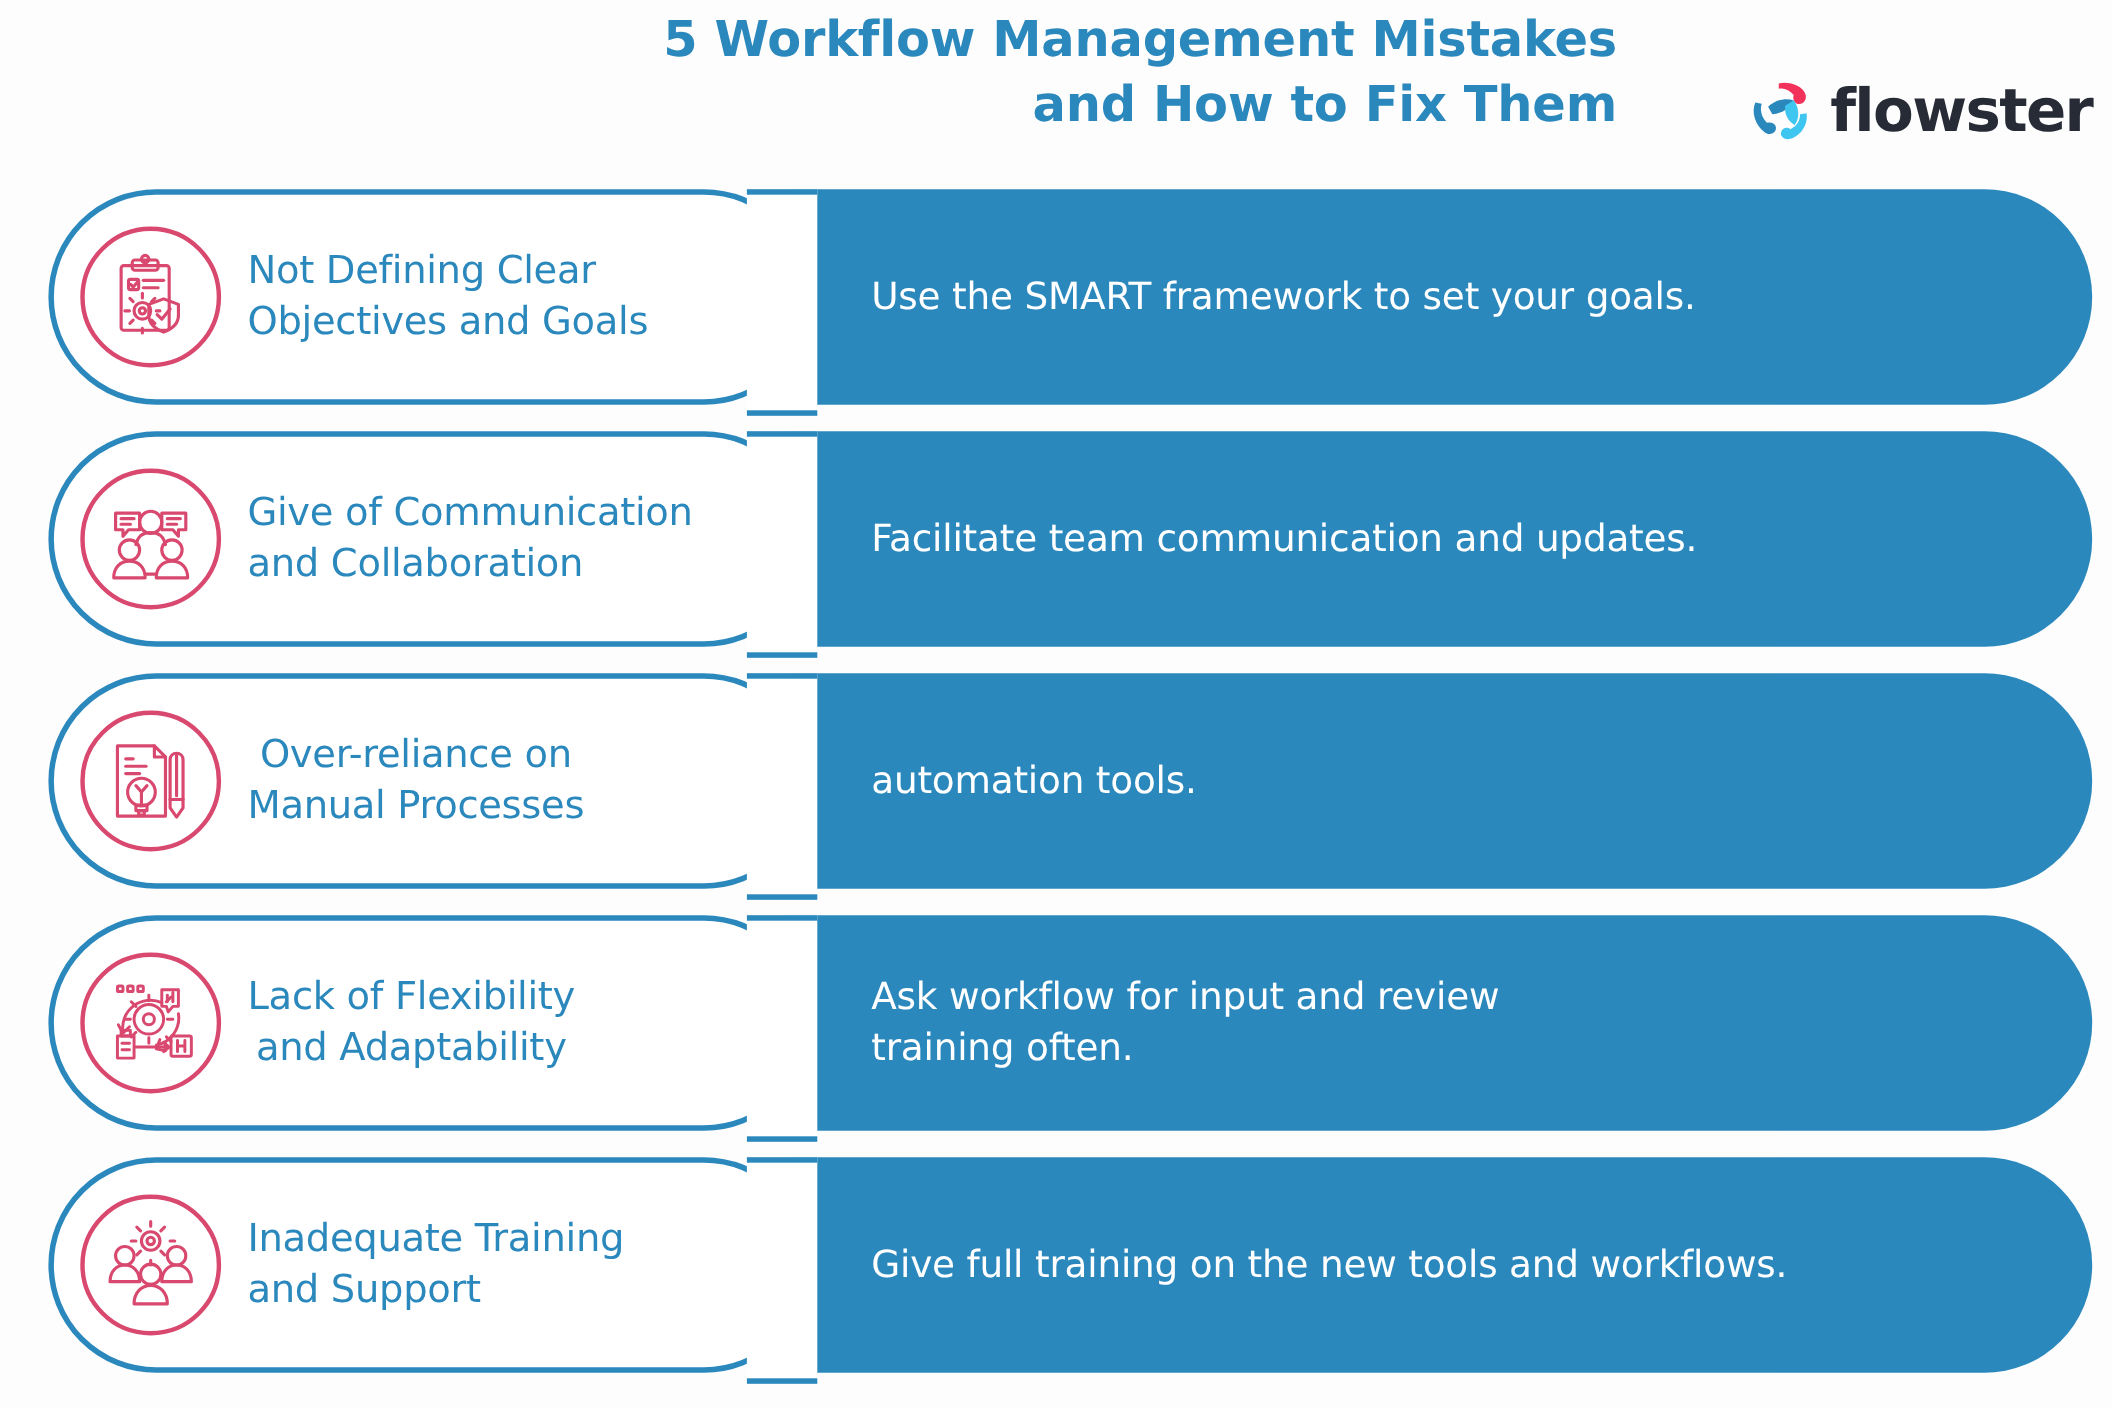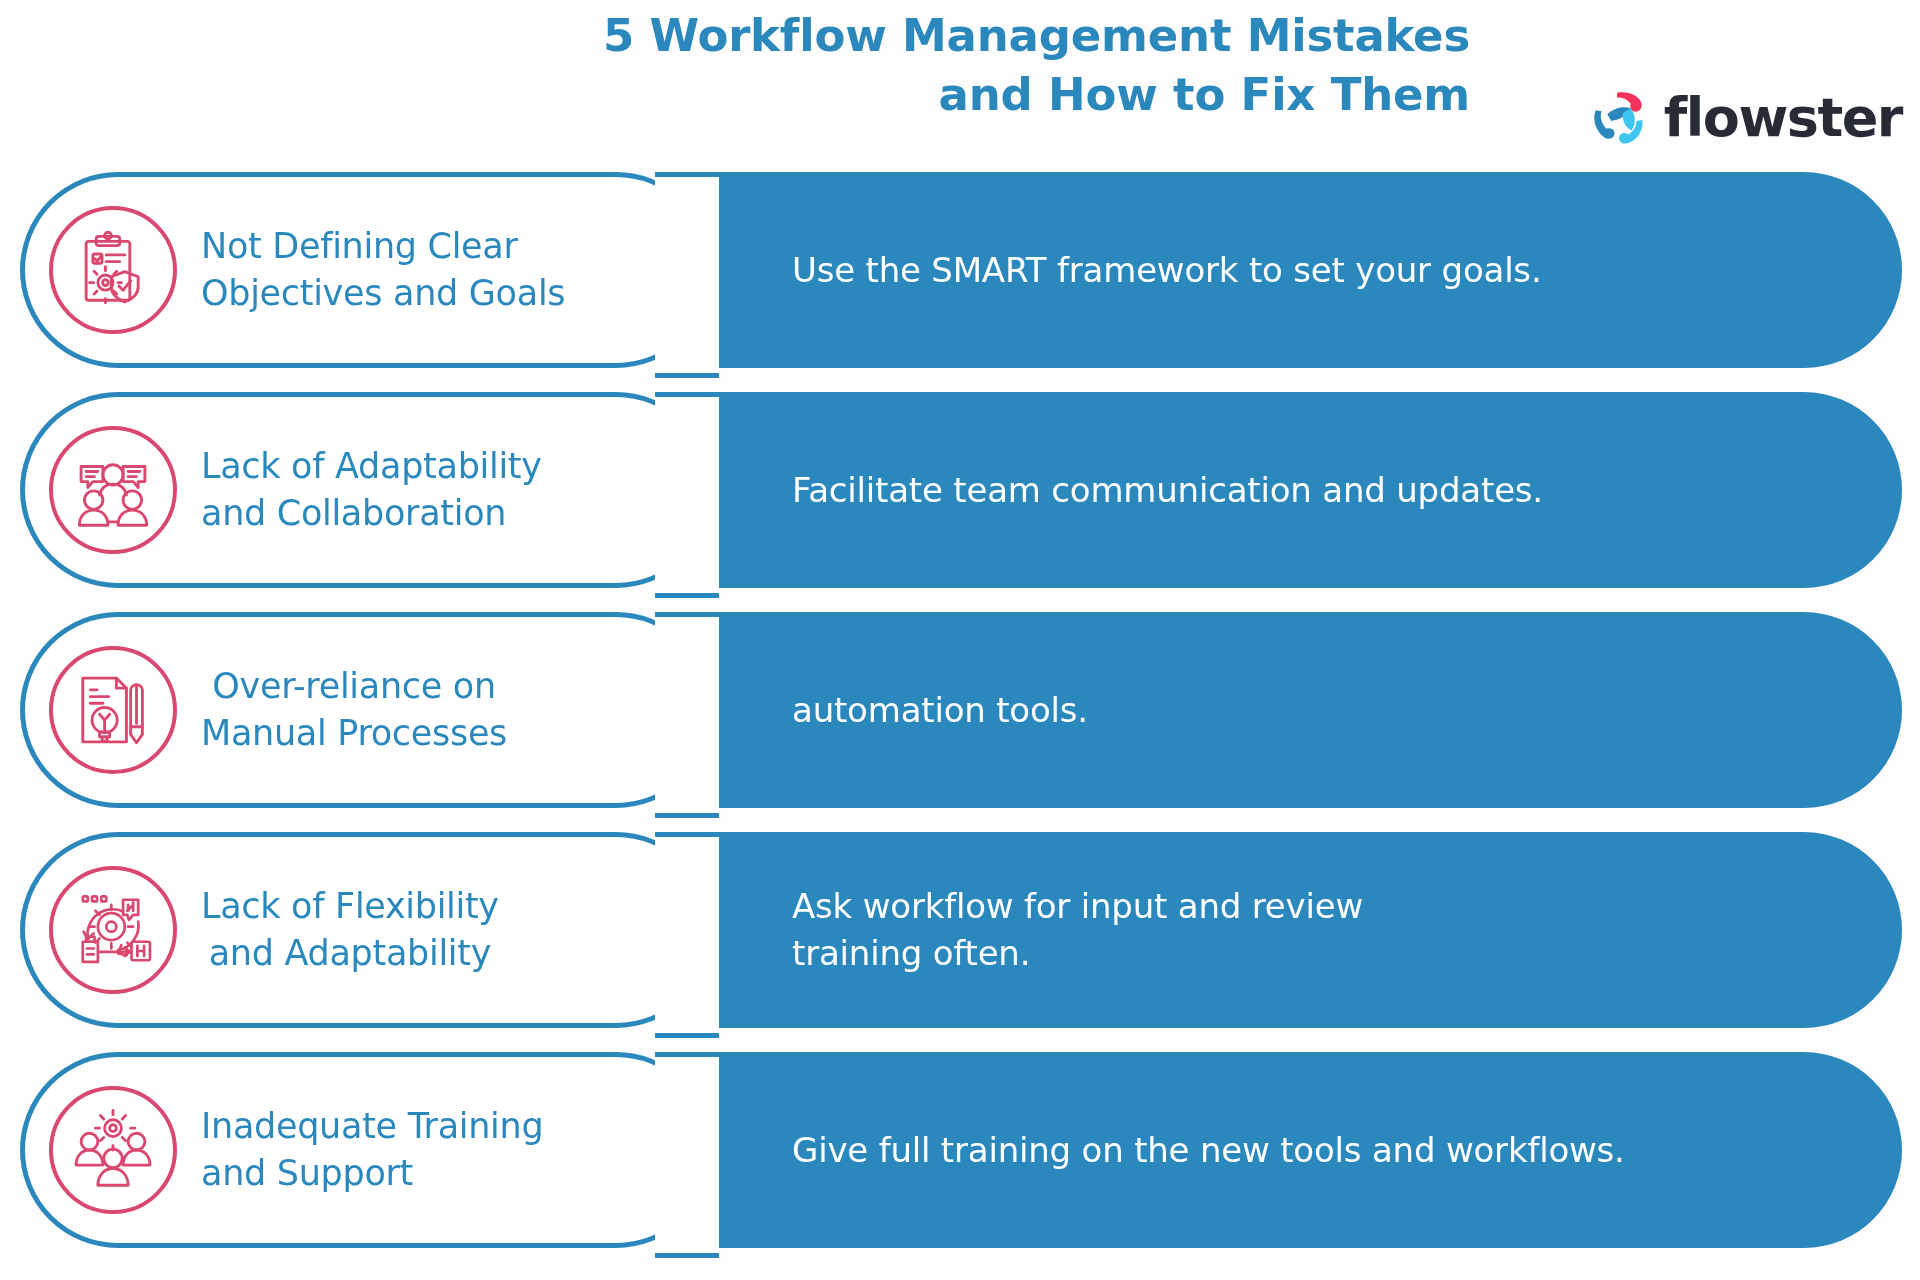--- a/index.html
+++ b/index.html
@@ -40,21 +40,20 @@
   }
   .title .line2 { display: block; }
 
   .logo {
     position: absolute;
     right: 18px;
     top: 70px;
     display: flex;
     align-items: center;
     gap: 14px;
-    margin-top: 17px;
   }
   .logo-mark { width: 62px; height: 62px; display: block; }
   .logo-word {
     font-family: "DejaVu Sans", sans-serif;
     font-weight: bold;
     font-size: 54px;
     color: #262b36;
     letter-spacing: -1.5px;
     line-height: 1;
   }
@@ -67,21 +66,21 @@
 
   .row {
     position: relative;
     height: 196px;
     margin-bottom: 24px;
   }
 
   
   .capsule {
     position: absolute;
-    left: 20px;
+    left: 44px;
     top: 0;
     width: 694px;
     height: 196px;
     border: 5px solid #2b88bd;
     border-radius: 98px;
     background: #ffffff;
     display: flex;
     align-items: center;
     z-index: 3;
   }
@@ -230,21 +229,21 @@
             <circle cx="50" cy="32" r="12"></circle>
             <path d="M34 56c2-9 8-13 16-13s14 4 16 13"></path>
             <circle cx="27" cy="62" r="11"></circle>
             <path d="M10 92c0-11 7-18 17-18s17 7 17 18Z"></path>
             <circle cx="73" cy="62" r="11"></circle>
             <path d="M56 92c0-11 7-18 17-18s17 7 17 18Z"></path>
             <line x1="44" y1="88" x2="56" y2="88"></line>
           </svg>
         </div>
         <div class="mistake-label">
-          <div>Lack of Adaptability</div>
+          <div>Give of Communication</div>
           <div>and Collaboration</div>
         </div>
       </div>
     </div>
 
     <div class="row r3">
       <div class="bar">
         <div class="fix-text">
           <div>automation tools.</div>
         </div>

